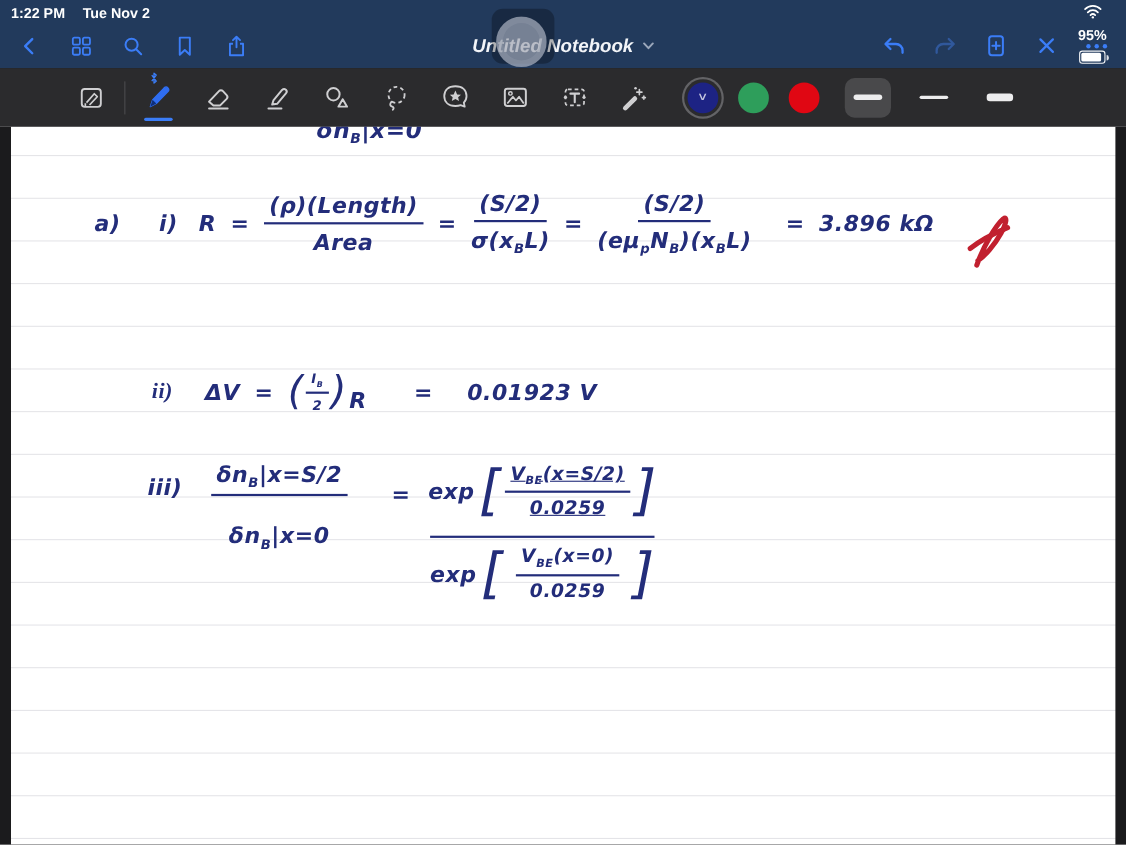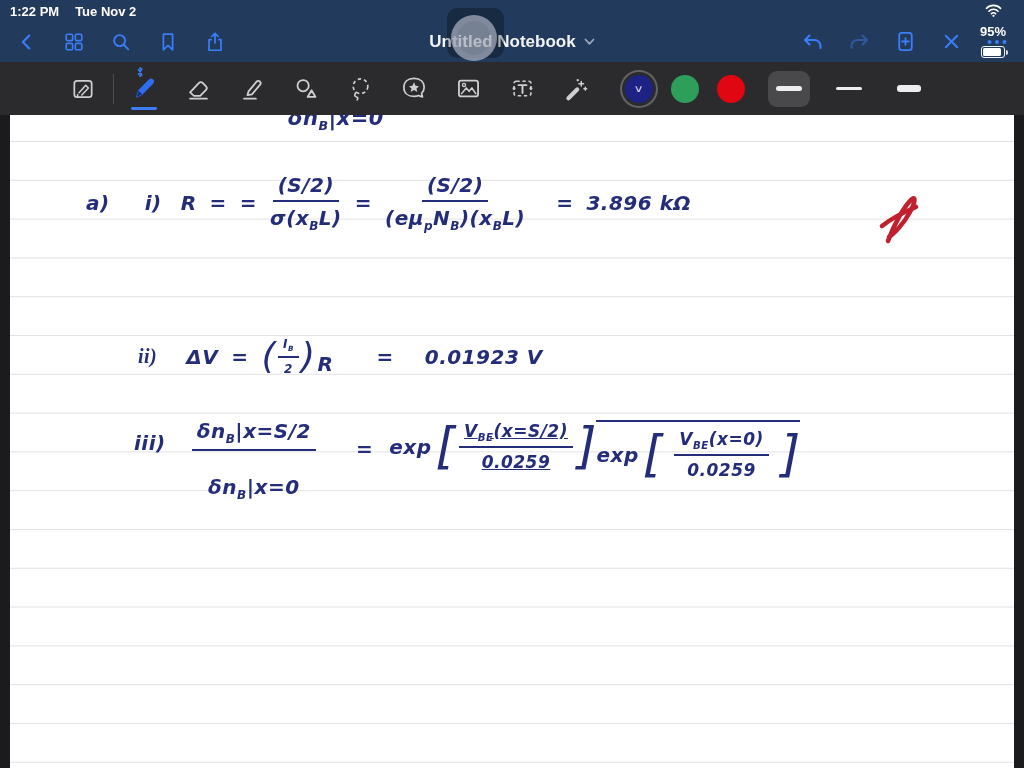--- a/index.html
+++ b/index.html
@@ -18,21 +18,21 @@
   .record-pill { width:46px; height:17px; border-radius:9px; background:#e0232e;
                  display:flex; align-items:center; justify-content:center; }
   .orange-dot { width:7px; height:7px; border-radius:50%; background:#f7a325; }
   .battery { position:relative; width:24px; height:12px;
              border:1px solid rgba(255,255,255,.95); border-radius:3px; padding:1px; }
   .battery .fill { width:90%; height:100%; background:#fff; border-radius:1.5px; }
   .battery .nub { position:absolute; right:-4px; top:3px; width:2.5px; height:5px;
                   background:rgba(255,255,255,.85); border-radius:0 2px 2px 0; }
 
   .navrow { position:relative; height:41px; display:flex; align-items:center;
-            padding:0 14px; }
+            padding:0 14px;font-style:italic; }
   .nav-left { display:flex; gap:21px; align-items:center; }
   .nav-right { display:flex; gap:20px; align-items:center; margin-left:auto; }
   .navbtn { width:26px; height:26px; display:flex; align-items:center;
             justify-content:center; cursor:pointer; }
   .nav-title { position:absolute; left:0; right:0; top:0; height:41px;
                display:flex; align-items:center; justify-content:center; gap:8px;
                color:#f2f4f8; font-size:17px; font-weight:700; pointer-events:none; }
   .touch-shade { position:absolute; left:447px; top:8px; width:57px; height:50px;
                  border-radius:10px; background:rgba(0,0,0,.28); }
   .touch-dot { position:absolute; left:451px; top:15px; width:46px; height:46px;
@@ -77,21 +77,21 @@
          font-family:"DejaVu Sans", sans-serif; font-style:italic; font-weight:700;
          font-size:20px; letter-spacing:.5px; white-space:nowrap; }
   .eqrow { display:flex; align-items:center; }
   .sb { font-size:.6em; font-style:italic; }
   .frac { display:inline-flex; flex-direction:column; align-items:center;
           vertical-align:middle; }
   .frac .num { padding:0 5px 3px; border-bottom:2.5px solid currentColor; }
   .frac .den { padding-top:4px; }
   .paren { font-size:36px; font-weight:400; line-height:0.8; }
   .brk { font-size:50px; font-weight:400; line-height:0.75; letter-spacing:0; }
-  .bigfrac { display:inline-flex; flex-direction:row; align-items:center; }
+  .bigfrac { display:inline-flex; flex-direction:column; align-items:center; }
   .bigfrac .bnum { display:flex; align-items:center; padding-bottom:7px; }
   .bigfrac .bden { display:flex; align-items:center; padding-top:7px;
                    border-top:2.5px solid currentColor; }
   .redmark { position:absolute; z-index:2; }
 </style>
 </head>
 <body>
 
 <div class="app">
 
@@ -309,20 +309,24 @@
 
     <div class="ink" style="left:288px; top:-9px; font-size:21px;">
       <span>δn</span><sub class="sb">B</sub><span>|x=0</span>
     </div>
 
     <div class="ink eqrow" style="left:86px; top:58px; gap:13px;">
       <span style="margin-right:22px;">a)</span>
       <span style="margin-right:6px;">i)</span>
       <span>R</span>
       <span>=</span>
+      <span class="frac">
+        <span class="num">(ρ)(Length)</span>
+        <span class="den">Area</span>
+      </span>
       <span>=</span>
       <span class="frac">
         <span class="num">(S/2)</span>
         <span class="den"><span>σ(x</span><sub class="sb">B</sub><span>L)</span></span>
       </span>
       <span>=</span>
       <span class="frac">
         <span class="num">(S/2)</span>
         <span class="den"><span>(eμ</span><sub class="sb">p</sub><span>N</span><sub class="sb">B</sub><span>)(x</span><sub class="sb">B</sub><span>L)</span></span>
       </span>

